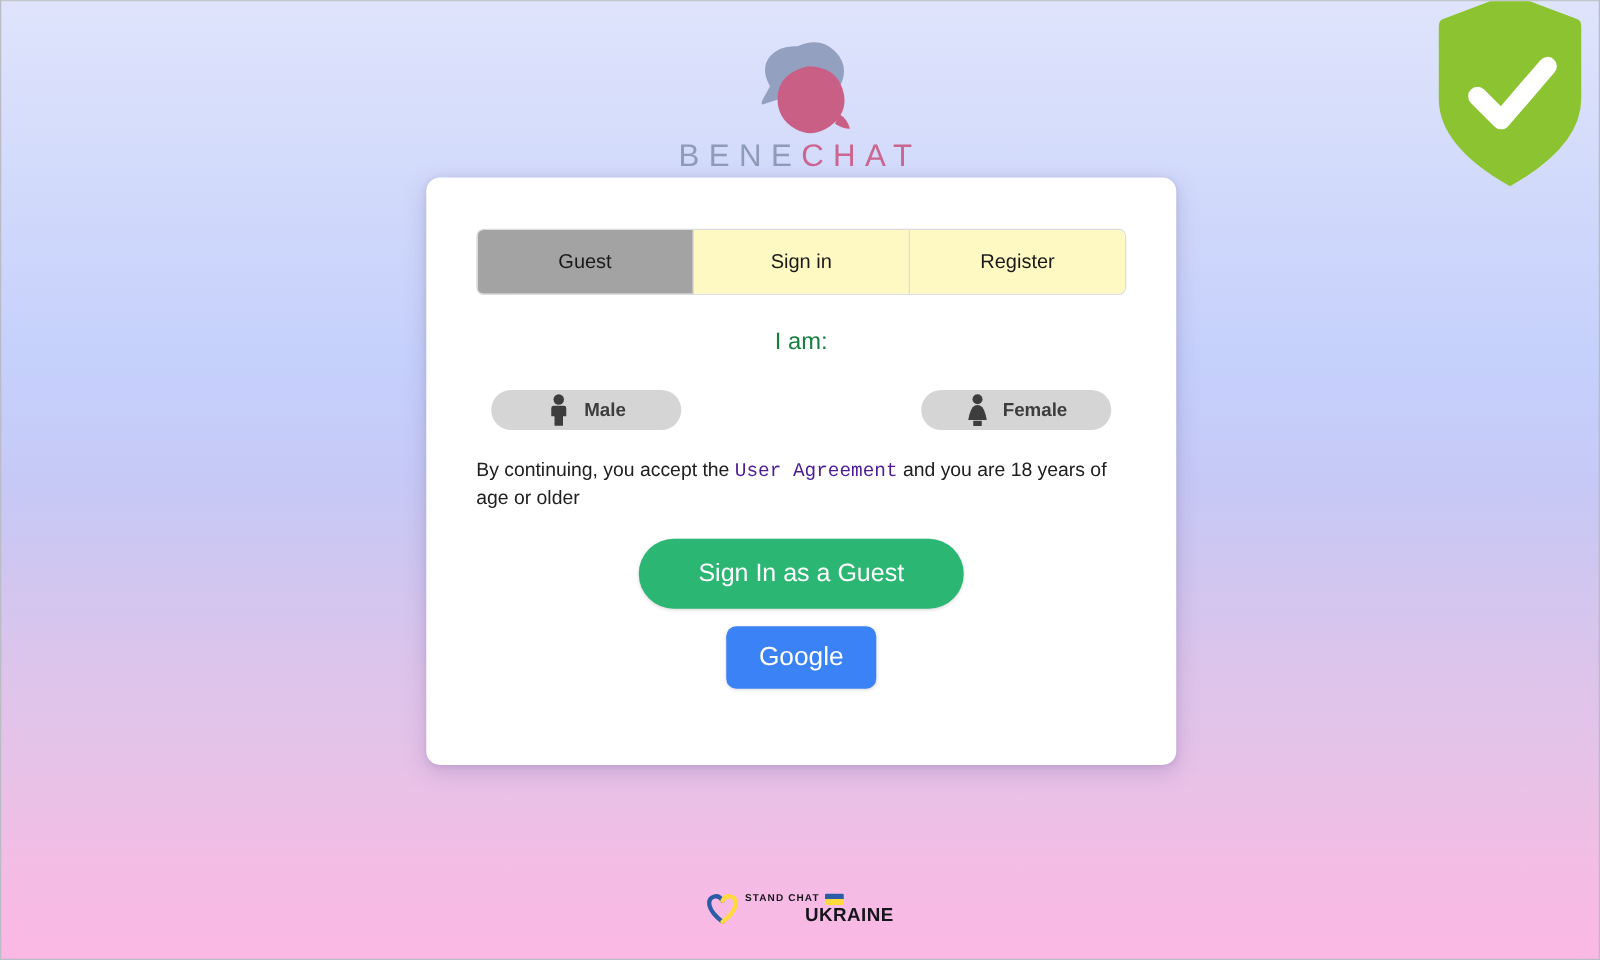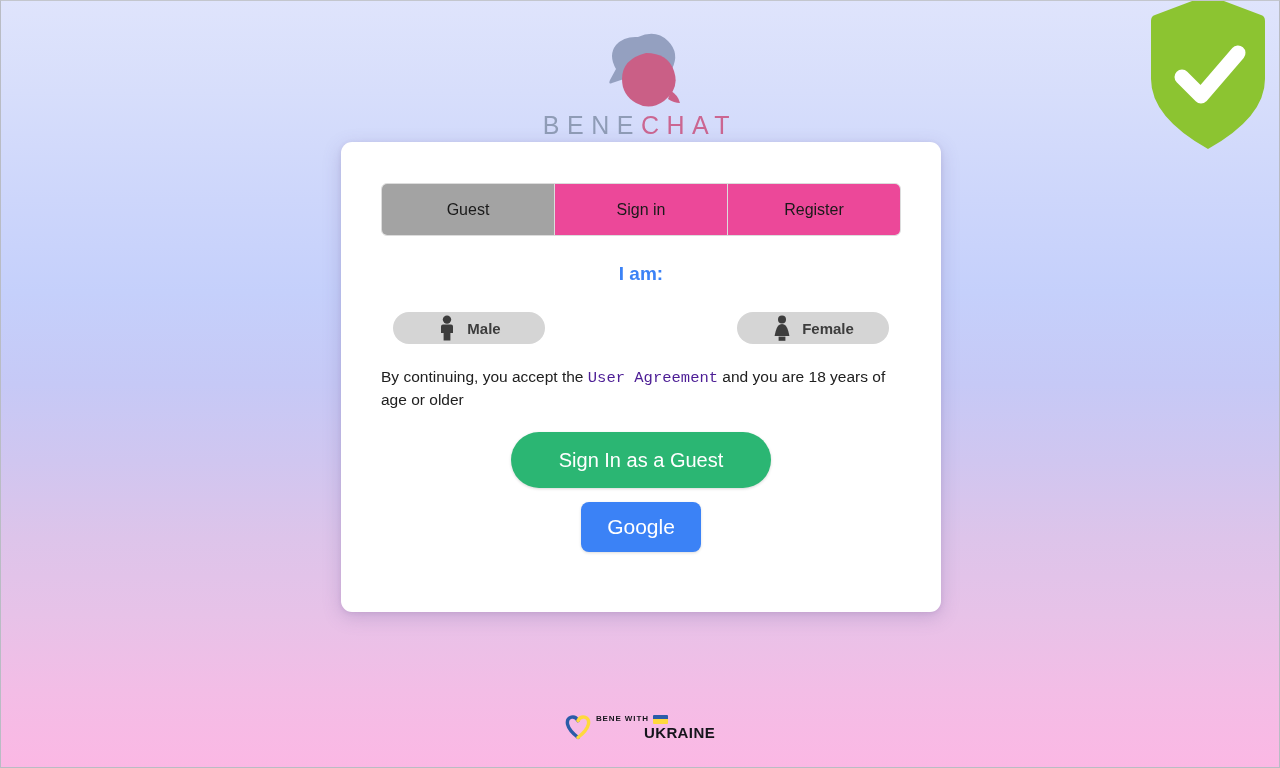--- a/index.html
+++ b/index.html
@@ -92,36 +92,35 @@
     overflow: hidden;
     background: #fff;
   }
   .tab {
     flex: 1 1 0;
     display: flex;
     align-items: center;
     justify-content: center;
     font-size: 16px;
     color: #1a1a1a;
-    background: #ec4899;
+    background: #fef9c3;
     border-right: 1px solid #dcdcdc;
     cursor: pointer;
     user-select: none;
   }
   .tab:last-child { border-right: none; }
   .tab.is-active { background: #a3a3a3; }
 
   
   .iam-label {
     text-align: center;
     font-size: 19px;
-    color: #3b82f6;
+    color: #15803d;
     margin-top: 28px;
     line-height: 1;
-    font-weight: bold;
   }
 
   .gender-row {
     display: flex;
     justify-content: space-between;
     margin-top: 29px;
     padding: 0 12px;
   }
   .gender-btn {
     width: 152px;
@@ -317,20 +316,20 @@
 
   </div>
 
   <div class="footer-badge">
     <svg class="uk-heart" viewBox="0 0 26 26">
       <path d="M13 23.5 Q4 16.5 2.6 10.4 Q1.4 4.6 6.4 3.2 Q10.6 2.2 13 6.6" fill="none" stroke="#2b5ca8" stroke-width="3.4" stroke-linecap="round" stroke-linejoin="round"></path>
       <path d="M13 23.5 Q22 16.5 23.4 10.4 Q24.6 4.6 19.6 3.2 Q15.4 2.2 13 6.6" fill="none" stroke="#ffd93d" stroke-width="3.4" stroke-linecap="round" stroke-linejoin="round"></path>
     </svg>
     <div class="uk-text">
       <div class="uk-stand">
-        <span>BENE WITH</span>
+        <span>STAND CHAT</span>
         <span class="uk-flag"></span>
       </div>
       <div class="uk-name">UKRAINE</div>
     </div>
   </div>
 
 </div>
 
 </body></html>

